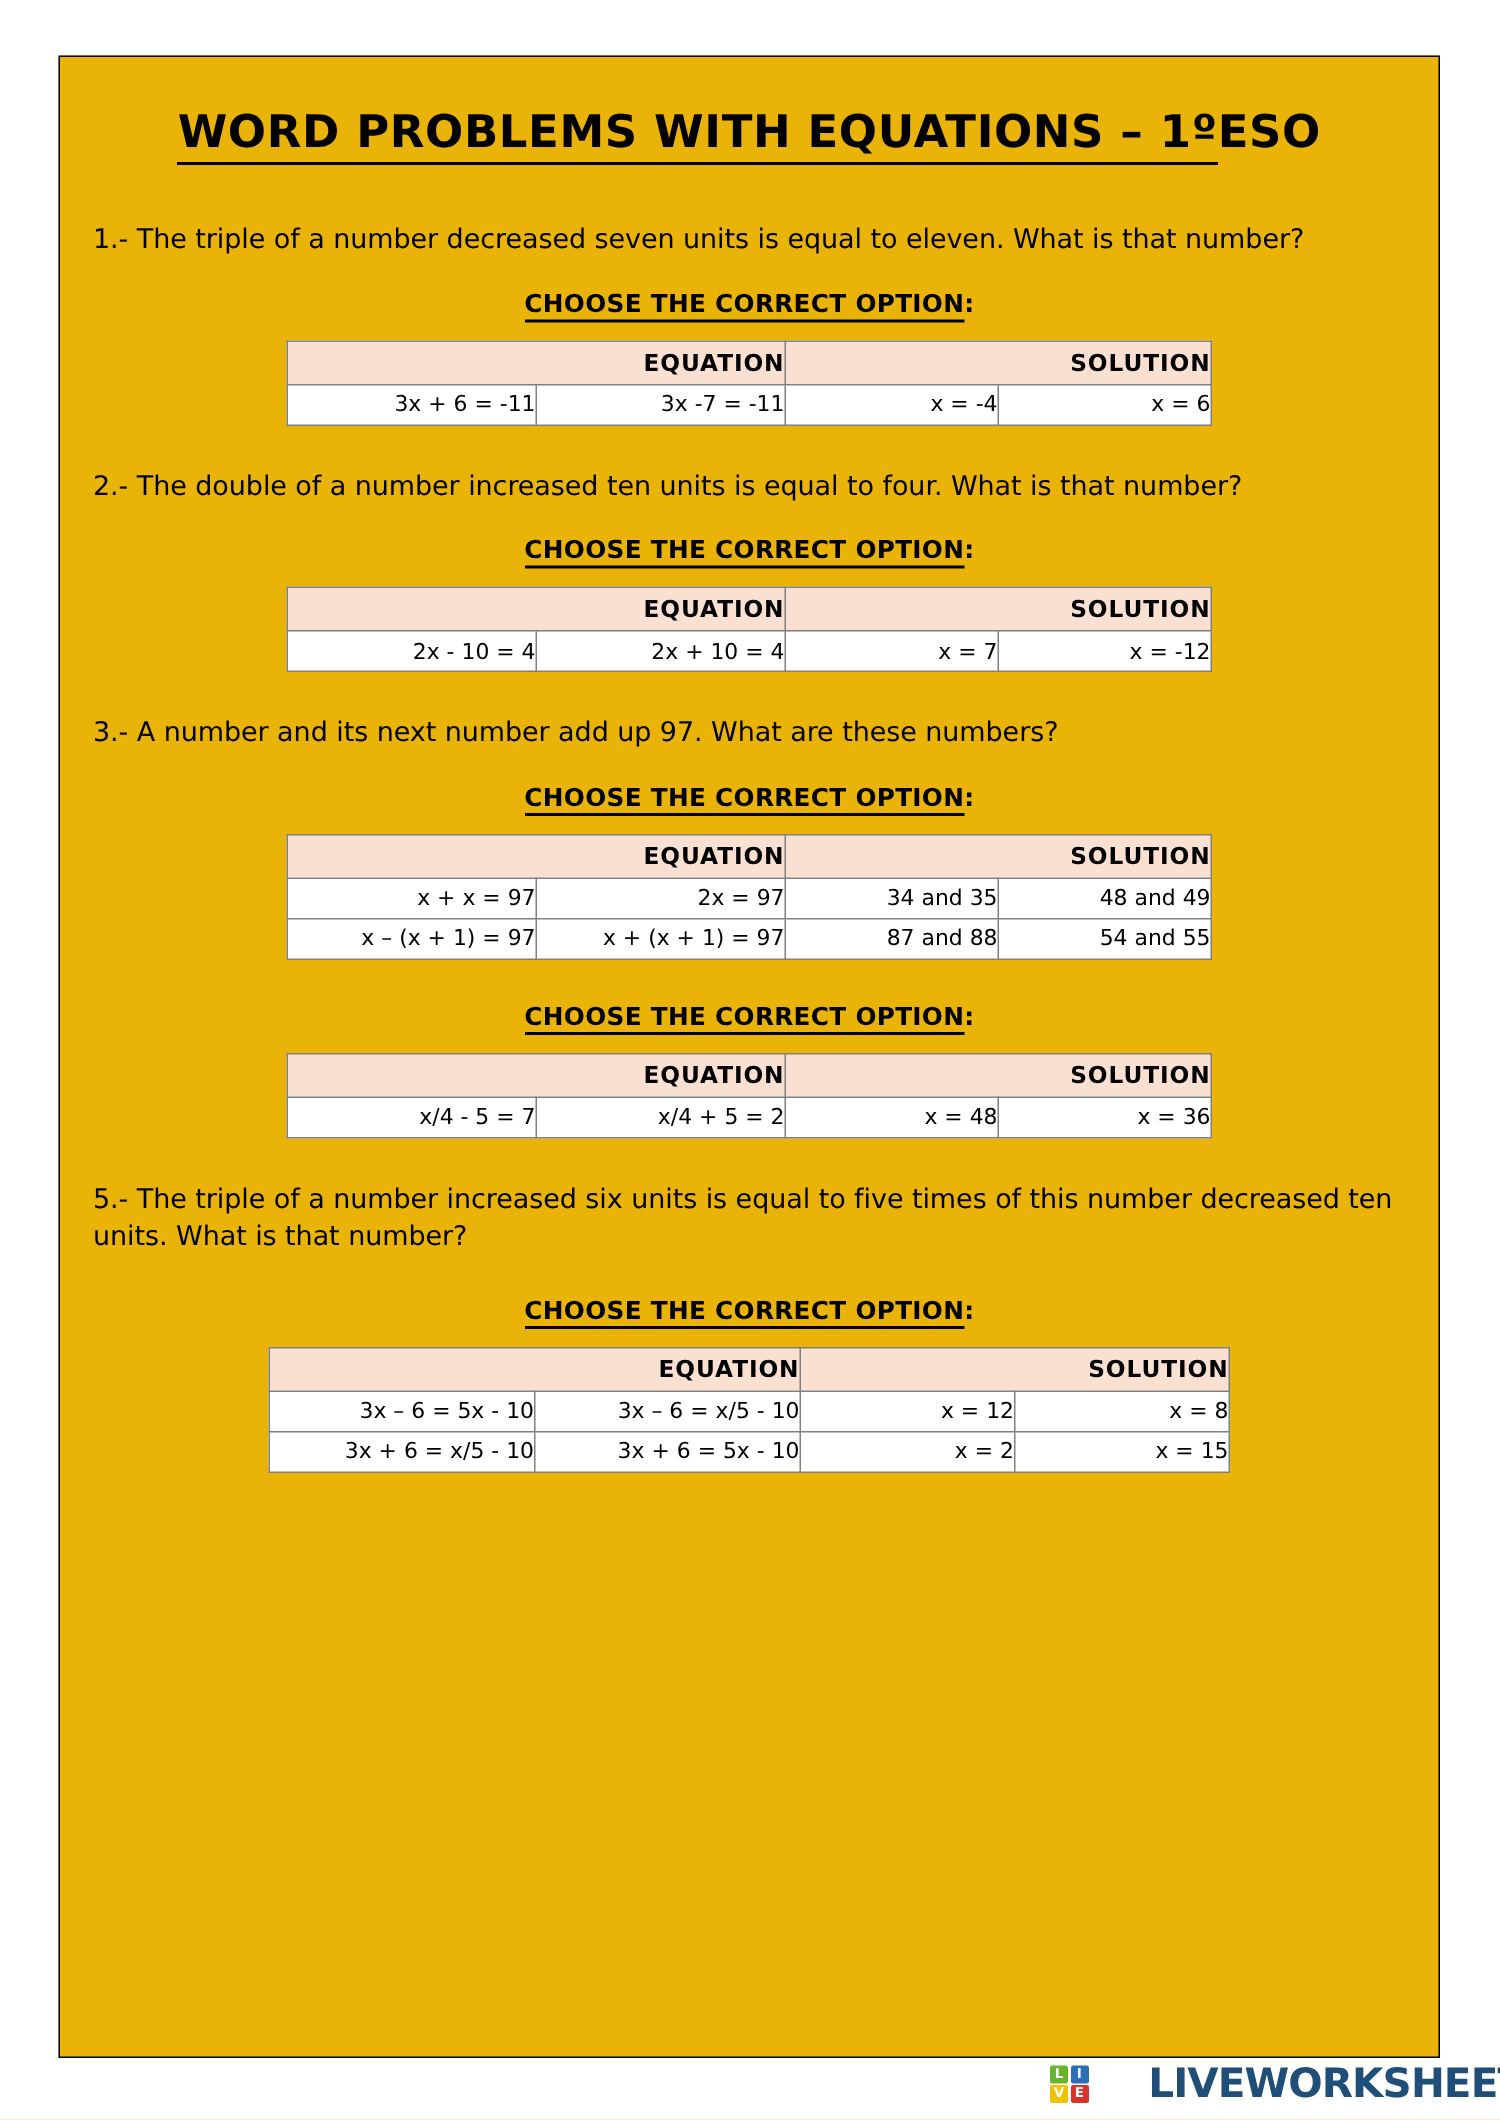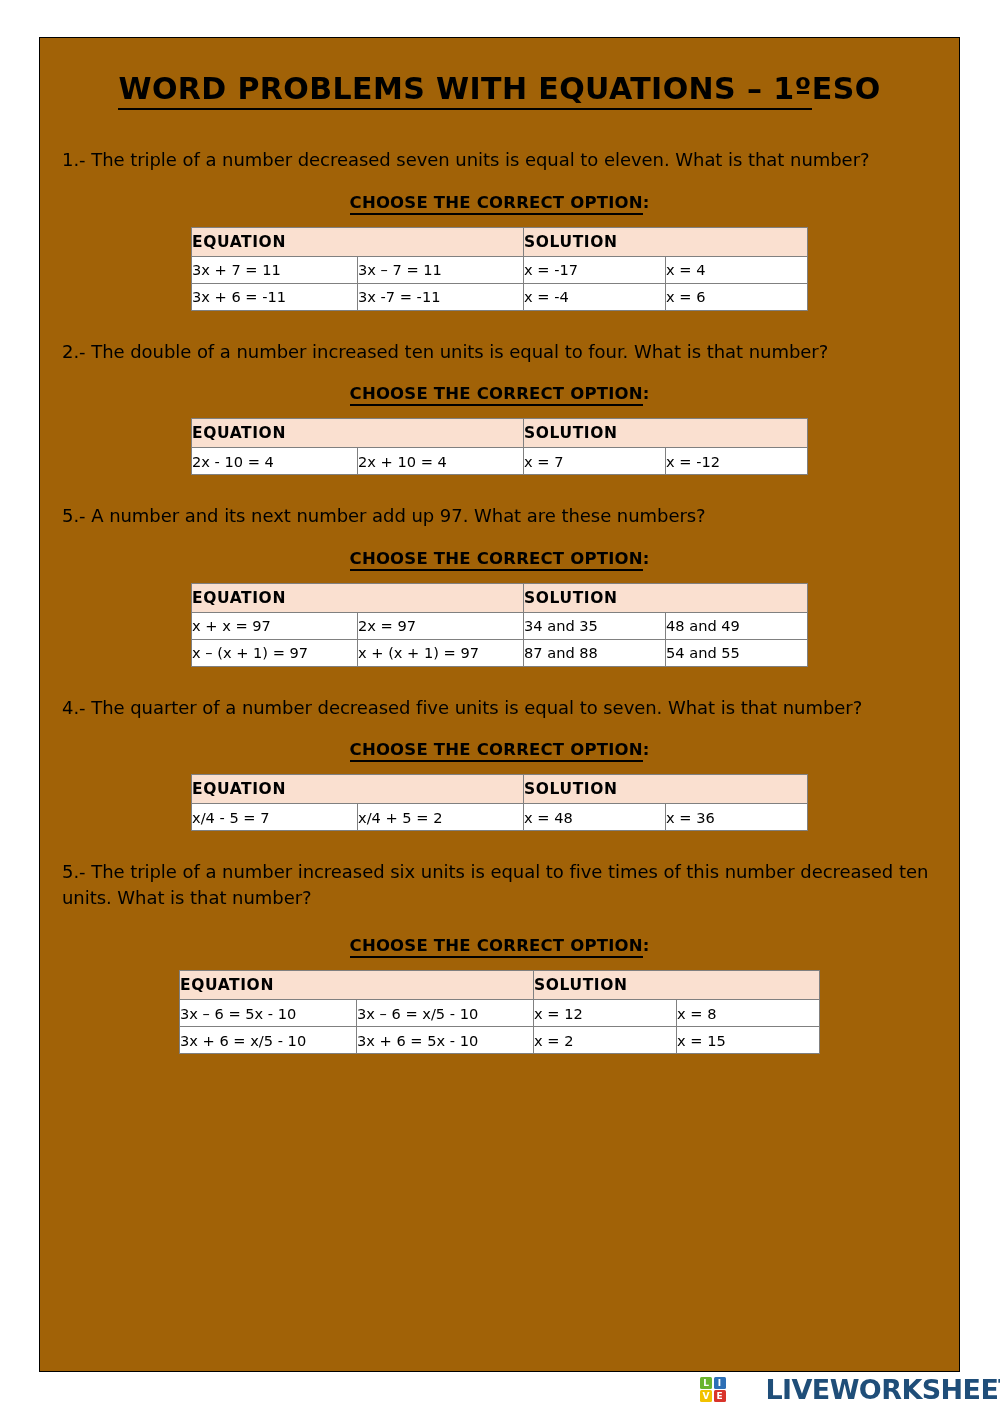--- a/index.html
+++ b/index.html
@@ -18,21 +18,21 @@
 
   
   #worksheet-page {
     position: absolute;
     left: 39px;
     top: 37px;
     width: 921px;
     height: 1335px;
     box-sizing: border-box;
     border: 1.6px solid #000000;
-    background: #a16207;
+    background: #eab308;
   }
 
   #page-inner {
     position: relative;
     width: 100%;
     height: 100%;
     box-sizing: border-box;
     padding: 22px 21px 0 21px;
   }
 
@@ -96,21 +96,21 @@
     justify-content: center;
   }
   table.option-table {
     border-collapse: collapse;
     table-layout: fixed;
     background: #ffffff;
   }
   table.option-table td,
   table.option-table th {
     border: 1.1px solid #808080;
-    text-align: left;
+    text-align: right;
     vertical-align: middle;
     font-family: "DejaVu Sans", sans-serif;
     color: #000;
     padding: 0;
     height: 26px;
     font-size: 15px;
     white-space: nowrap;
   }
   table.option-table th {
     background: #FAE0D0;
@@ -193,26 +193,20 @@
               <col class="col-sol">
             </colgroup>
           <thead>
             <tr>
               <th colspan="2">EQUATION</th>
               <th colspan="2">SOLUTION</th>
             </tr>
           </thead>
           <tbody>
             <tr>
-              <td>3x + 7 = 11</td>
-              <td>3x – 7 = 11</td>
-              <td>x = -17</td>
-              <td>x = 4</td>
-            </tr>
-            <tr>
               <td>3x + 6 = -11</td>
               <td>3x -7 = -11</td>
               <td>x = -4</td>
               <td>x = 6</td>
             </tr>
           </tbody>
         </table>
       </div>
     </section>
 
@@ -239,21 +233,21 @@
               <td>2x + 10 = 4</td>
               <td>x = 7</td>
               <td>x = -12</td>
             </tr>
           </tbody>
         </table>
       </div>
     </section>
 
     <section class="question-block">
-      <p class="question-text">5.- A number and its next number add up 97. What are these numbers?</p>
+      <p class="question-text">3.- A number and its next number add up 97. What are these numbers?</p>
       <div class="choose-line"><span class="choose-label">CHOOSE THE CORRECT OPTION</span><span class="choose-colon">:</span></div>
       <div class="option-table-wrap">
         <table class="option-table tbl-std">
           <colgroup>
               <col class="col-eq">
               <col class="col-eq">
               <col class="col-sol">
               <col class="col-sol">
             </colgroup>
           <thead>
@@ -274,21 +268,20 @@
               <td>x + (x + 1) = 97</td>
               <td>87 and 88</td>
               <td>54 and 55</td>
             </tr>
           </tbody>
         </table>
       </div>
     </section>
 
     <section class="question-block">
-      <p class="question-text">4.- The quarter of a number decreased five units is equal to seven. What is that number?</p>
       <div class="choose-line"><span class="choose-label">CHOOSE THE CORRECT OPTION</span><span class="choose-colon">:</span></div>
       <div class="option-table-wrap">
         <table class="option-table tbl-std">
           <colgroup>
               <col class="col-eq">
               <col class="col-eq">
               <col class="col-sol">
               <col class="col-sol">
             </colgroup>
           <thead>

